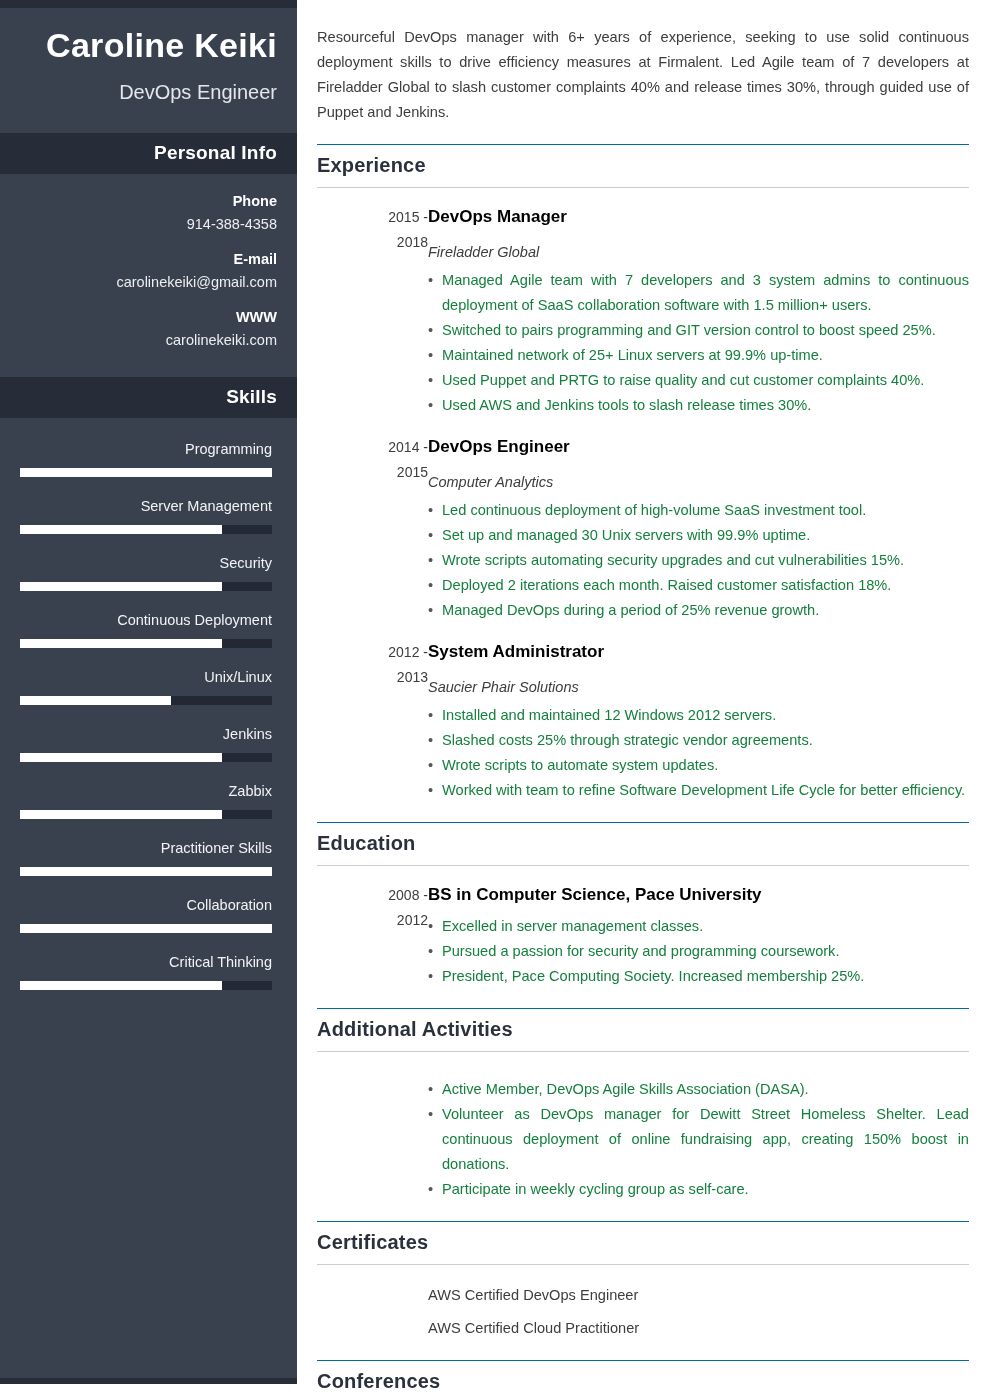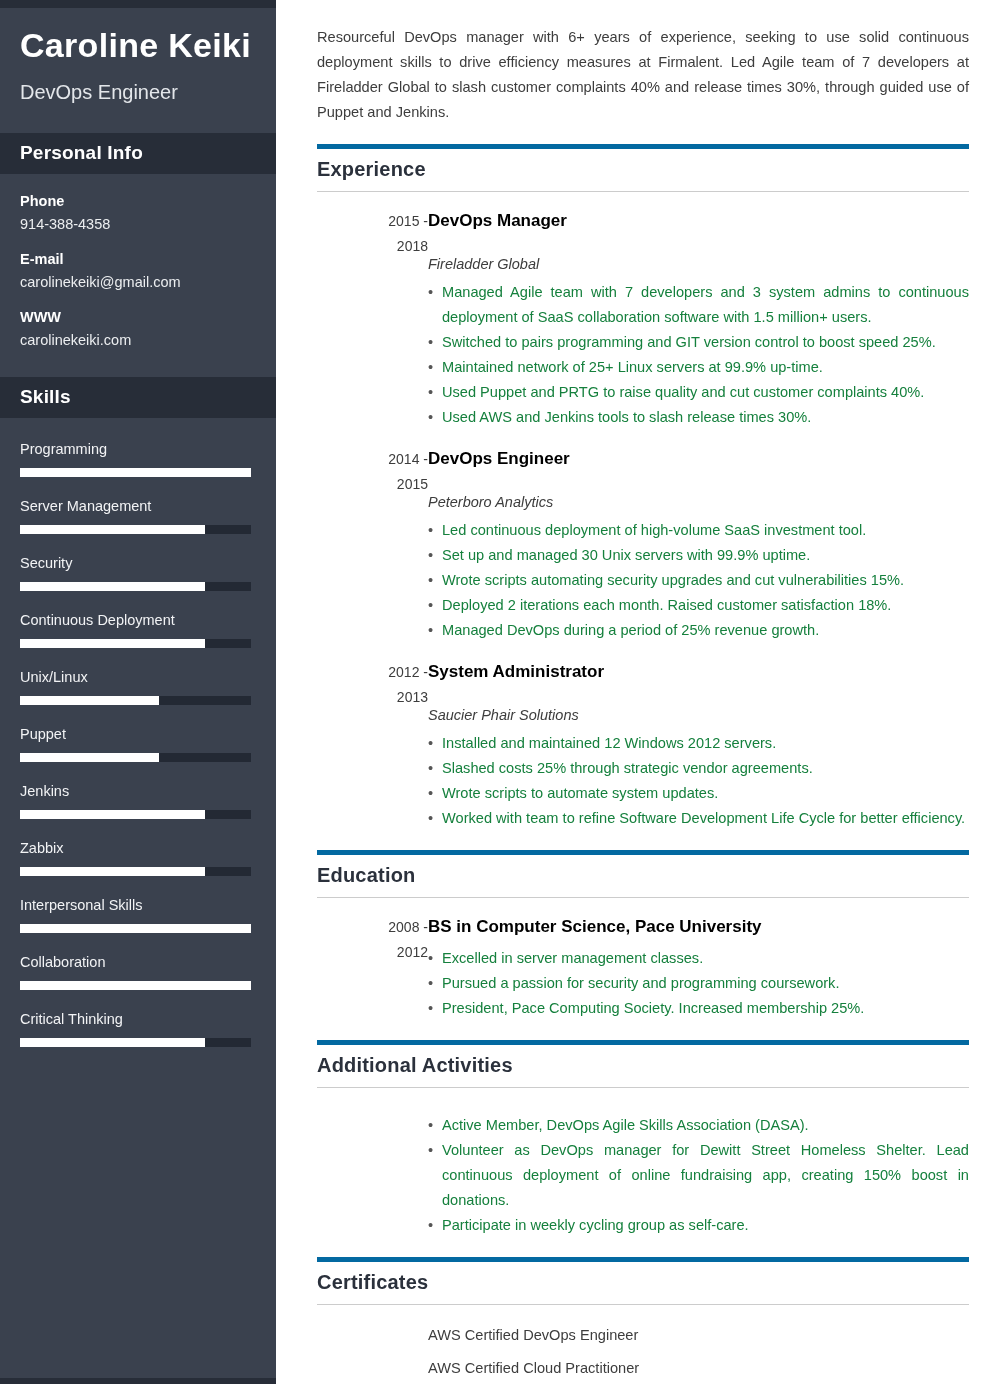--- a/index.html
+++ b/index.html
@@ -9,23 +9,24 @@
     background: #ffffff;
     color: #3d3d3d;
     position: relative;
     overflow: hidden;
   }
 
   
   .sidebar {
     position: absolute;
     left: 0; top: 0; bottom: 16px;
-    width: 276px;
+    width: 297px;
     background: #3a414e;
     color: #ffffff;
+    text-align: right;
   }
   .edge-strip {
     height: 8px;
     background: #272d38;
   }
   .edge-strip.bottom {
     position: absolute;
     left: 0; right: 0; bottom: 0;
     height: 6px;
   }
@@ -86,21 +87,21 @@
   }
   .summary {
     margin-top: 25px;
     font-size: 14.6px;
     line-height: 25px;
     text-align: justify;
     color: #3d3d3d;
   }
   .section { margin-top: 19px; }
   .sec-title {
-    border-top: 5px solid #0369a1;
+    border-top: 1px solid #0369a1;
     border-bottom: 1px solid #cccccc;
     padding: 9px 0 10px 0;
     font-size: 20px;
     font-weight: bold;
     color: #2b313c;
     letter-spacing: 0.2px;
   }
   .entry {
     display: grid;
     grid-template-columns: 111px 1fr;
@@ -110,21 +111,21 @@
   .date-line { display: block; text-align: right; }
   .entry-body { min-width: 0; }
   .entry-title {
     font-size: 17px;
     font-weight: bold;
     color: #000000;
     line-height: 21px;
     margin-top: 1px;
   }
   .entry-subtitle {
-    margin-top: 25px;
+    margin-top: 17px;
     font-size: 14.5px;
     font-style: italic;
     color: #3d3d3d;
   }
   .bullets { margin-top: 8px; list-style: none; }
   .entry-title + .bullets { margin-top: 9px; }
   .bullets li {
     font-size: 14.6px;
     line-height: 25px;
     text-align: justify;
@@ -200,39 +201,33 @@
       <div class="skill-fill" style="width: 80%;"></div>
     </div>
   </div>
       <div class="skill">
     <div class="skill-label">Unix/Linux</div>
     <div class="skill-bar">
       <div class="skill-fill" style="width: 60%;"></div>
     </div>
   </div>
       <div class="skill">
-    <div class="skill-label">Puppet</div>
-    <div class="skill-bar">
-      <div class="skill-fill" style="width: 60%;"></div>
-    </div>
-  </div>
-      <div class="skill">
     <div class="skill-label">Jenkins</div>
     <div class="skill-bar">
       <div class="skill-fill" style="width: 80%;"></div>
     </div>
   </div>
       <div class="skill">
     <div class="skill-label">Zabbix</div>
     <div class="skill-bar">
       <div class="skill-fill" style="width: 80%;"></div>
     </div>
   </div>
       <div class="skill">
-    <div class="skill-label">Interpersonal Skills</div>
+    <div class="skill-label">Practitioner Skills</div>
     <div class="skill-bar">
       <div class="skill-fill" style="width: 100%;"></div>
     </div>
   </div>
       <div class="skill">
     <div class="skill-label">Collaboration</div>
     <div class="skill-bar">
       <div class="skill-fill" style="width: 100%;"></div>
     </div>
   </div>
@@ -271,21 +266,21 @@
 
     </div>
   </div>
           <div class="entry">
     <div class="entry-dates">
               <span class="date-line">2014 -</span>
               <span class="date-line">2015</span>
             </div>
     <div class="entry-body">
       <div class="entry-title">DevOps Engineer</div>
-      <div class="entry-subtitle">Peterboro Analytics</div>
+      <div class="entry-subtitle">Computer Analytics</div>
       <ul class="bullets">
                 <li>Led continuous deployment of high-volume SaaS investment tool.</li>
                 <li>Set up and managed 30 Unix servers with 99.9% uptime.</li>
                 <li>Wrote scripts automating security upgrades and cut vulnerabilities 15%.</li>
                 <li>Deployed 2 iterations each month. Raised customer satisfaction 18%.</li>
                 <li>Managed DevOps during a period of 25% revenue growth.</li>
               </ul>
 
     </div>
   </div>

